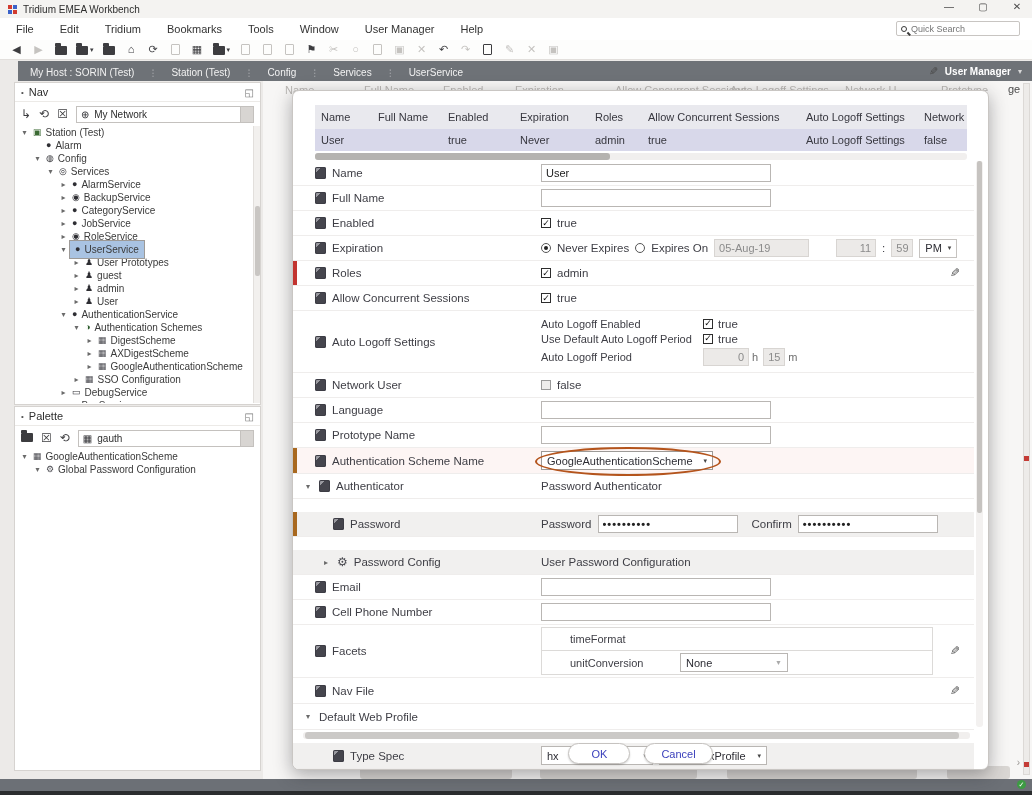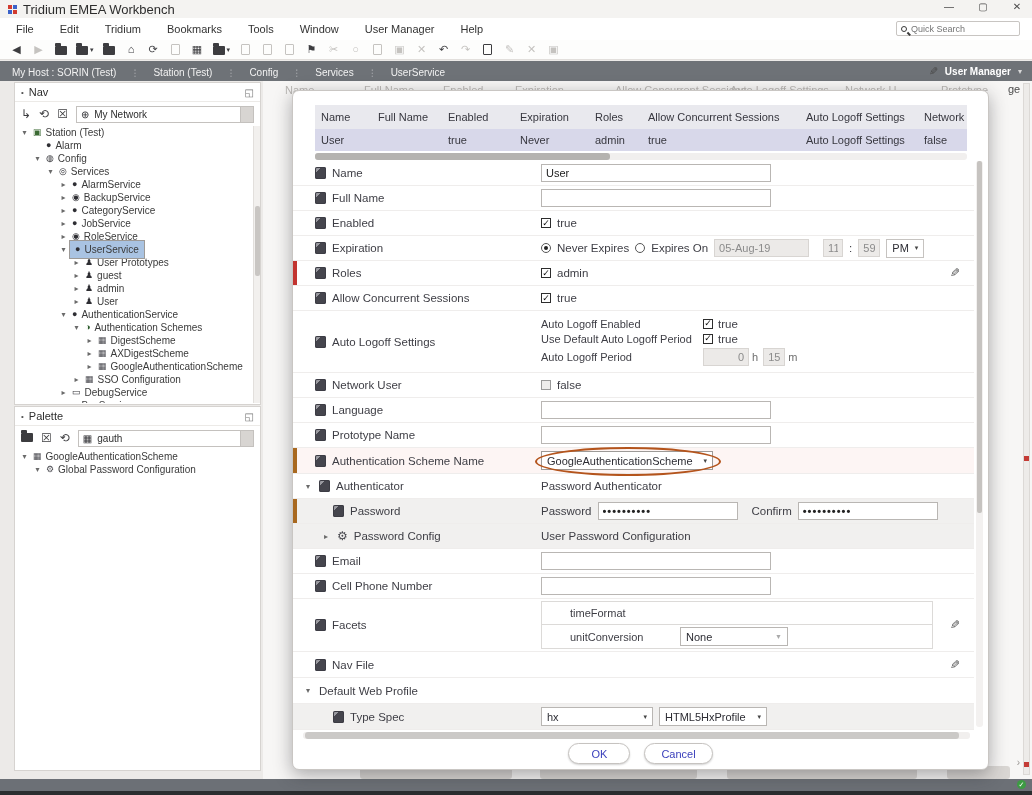--- a/index.html
+++ b/index.html
@@ -8,42 +8,42 @@
   #root { position:absolute; inset:0; width:1032px; height:795px; background:#eceae8; }
 
   
   #titlebar { position:absolute; left:0; top:0; right:0; height:18px; background:#f4f3f1; display:flex; align-items:center; padding-left:8px; }
   .appicon { width:9px; height:9px; margin-right:6px; display:inline-block; position:relative; }
   .appicon i { position:absolute; width:4px; height:4px; }
   .appicon i:nth-child(1){left:0;top:0;background:#d23b2f;}
   .appicon i:nth-child(2){right:0;top:0;background:#3b62c9;}
   .appicon i:nth-child(3){left:0;bottom:0;background:#3b62c9;}
   .appicon i:nth-child(4){right:0;bottom:0;background:#d23b2f;}
-  #wintitle { font-size:13px; color:#2d2d2d; }
+  #wintitle { font-size:10px; color:#2d2d2d; }
   #winctrls { position:absolute; right:6px; top:1px; display:flex; gap:16px; }
   .wbtn { font-size:10px; color:#4a4a4a; width:18px; text-align:center; cursor:default; }
 
   #menubar { position:absolute; left:0; top:18px; right:0; height:22px; background:#ffffff; display:flex; align-items:center; padding-left:16px; }
   .mitem { font-size:11px; color:#333; margin-right:26px; }
   #quicksearch { position:absolute; right:12px; top:3px; width:124px; height:15px; border:1px solid #c8c5c2; border-radius:2px; background:#fff; display:flex; align-items:center; padding:0 4px; }
   .mag { width:6px; height:6px; border:1.5px solid #3a3a3a; border-radius:50%; position:relative; margin-right:4px; flex:none; }
   .mag::after { content:""; position:absolute; width:4px; height:1.5px; background:#3a3a3a; transform:rotate(45deg); left:5px; top:6px; }
   #quicksearch input { border:none; outline:none; width:100%; font-size:9px; color:#9a9a9a; font-family:"Liberation Sans",sans-serif; background:transparent; }
 
   #toolbar { position:absolute; left:0; top:40px; right:0; height:20px; background:#fdfdfc; border-bottom:1px solid #e2dfdc; display:flex; align-items:center; padding-left:10px; gap:9px; }
   .tbi { display:flex; align-items:center; color:#3d3d40; font-size:11px; min-width:13px; justify-content:center; }
   .tbi.dis { color:#c5c3c0; }
   .tbi .gg { line-height:1; }
   .gf { width:12px; height:9px; background:currentColor; border-radius:1px; position:relative; display:inline-block; margin-top:2px; }
   .gf::before { content:""; position:absolute; top:-3px; left:0; width:6px; height:3px; background:inherit; background:currentColor; border-radius:1px 1px 0 0; }
   .gd { width:9px; height:11px; border:1.5px solid currentColor; border-radius:1px; display:inline-block; }
   .tbc { font-size:7px; margin-left:2px; color:inherit; }
 
   
-  #crumbbar { position:absolute; left:0; top:61px; right:0; height:20px; background:#6e7277; display:flex; align-items:center; padding-left:12px; }
+  #crumbbar { position:absolute; left:18px; top:61px; right:0; height:20px; background:#6e7277; display:flex; align-items:center; padding-left:12px; }
   .crumb { font-size:10px; color:#f2f2f2; }
   .bsep { color:#b8babd; font-size:9px; margin:0 14px; }
   #viewsel { position:absolute; right:10px; top:0; height:20px; display:flex; align-items:center; gap:7px; color:#fff; }
   #viewsel .pencil { font-size:11px; transform:scaleX(-1); }
   #viewsel .vlabel { font-size:10px; font-weight:bold; }
   #viewsel .caret { font-size:8px; color:#d8d8d8; }
 
   
   #leftcol { position:absolute; left:0; top:81px; width:263px; bottom:16px; background:#eceae8; }
   .panel { position:absolute; left:14px; right:2px; background:#fff; border:1px solid #d6d3d0; }
@@ -91,21 +91,21 @@
   #dvscroll { position:absolute; right:5px; top:70px; width:7px; height:566px; background:#f3f1f0; border-radius:3px; }
   #dvscroll .vthumb { top:0; height:352px; background:#c6c3c0; }
   #drows { position:absolute; left:0; top:70px; right:14px; }
   .frow { position:relative; display:flex; align-items:center; height:25px; border-bottom:1px solid #efedec; padding-left:22px; }
   .frow.h26 { height:26px; }
   .frow.gray { background:#f1f0ef; }
   .frow.pink { background:#fdf5f4; }
   .accent { position:absolute; left:0; top:0; bottom:0; width:4px; }
   .flabel { width:226px; display:flex; align-items:center; gap:6px; flex:none; }
   .flabel .fexp { width:10px; font-size:8px; color:#6a6a6a; text-align:center; flex:none; margin-left:-12px; }
-  .ind { padding-left:40px; }
+  .ind { padding-left:40px;margin-top:13px; }
   .ind .flabel { width:208px; }
   .propico { width:11px; height:12px; flex:none; border-radius:2px; background:linear-gradient(135deg,#9a9aa0 0 28%, #45454d 28%); box-shadow:inset 0 0 0 1px #3c3c44; }
   .ftext { font-size:11.5px; color:#3e3e45; white-space:nowrap; }
   .fval { display:flex; align-items:center; gap:6px; }
   .ti { height:18px; border:1px solid #b9b6b3; font-size:11px; color:#222; padding:0 4px; font-family:"Liberation Sans",sans-serif; background:#fff; }
   .ti.dis { background:#eceae8; border-color:#d8d5d2; color:#8b8b8b; }
   .cb { width:10px; height:10px; border:1.5px solid #2d2d2d; background:#fff; display:inline-flex; align-items:center; justify-content:center; flex:none; }
   .cb.checked::after { content:"✓"; font-size:9px; color:#111; line-height:1; }
   .cb.off { border-color:#9a9a9a; background:#eeedec; }
   .radio { width:10px; height:10px; border:1.5px solid #555; border-radius:50%; display:inline-flex; align-items:center; justify-content:center; flex:none; }
@@ -558,21 +558,21 @@
           <div class="flabel">
               <span class="propico"></span>
               <span class="ftext">Expiration</span>
             </div>
           <div class="fval">
             <span class="radio on"></span>
               <span class="ftext">Never Expires</span>
             <span class="radio"></span>
               <span class="ftext">Expires On</span>
             <input class="ti dis" style="width: 95px;" value="05-Aug-19">
-            <input class="ti dis" style="width: 20px; text-align: right; margin-left: 8px;" value="11">
+            <input class="ti dis" style="width: 40px; text-align: right; margin-left: 21px;" value="11">
             <span class="ftext">:</span>
             <input class="ti dis" style="width: 22px; text-align: right;" value="59">
             <div class="sel" style="width:38px;border-color:#c6c3c0;">
                 <span>PM</span>
                 <span class="scaret">▾</span>
               </div>
           </div>
         </div>
 
         <div class="frow">

